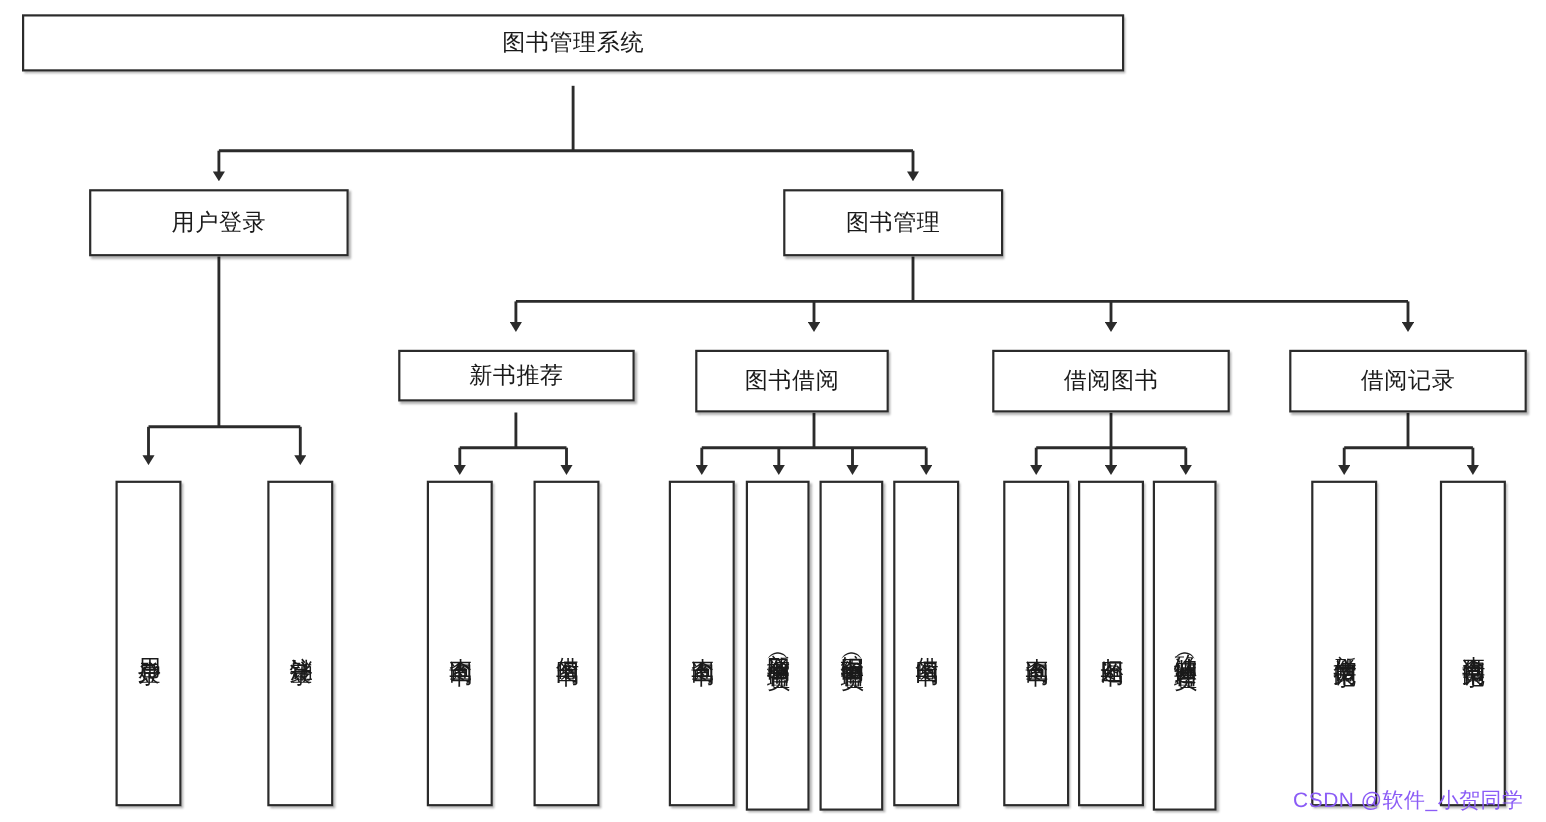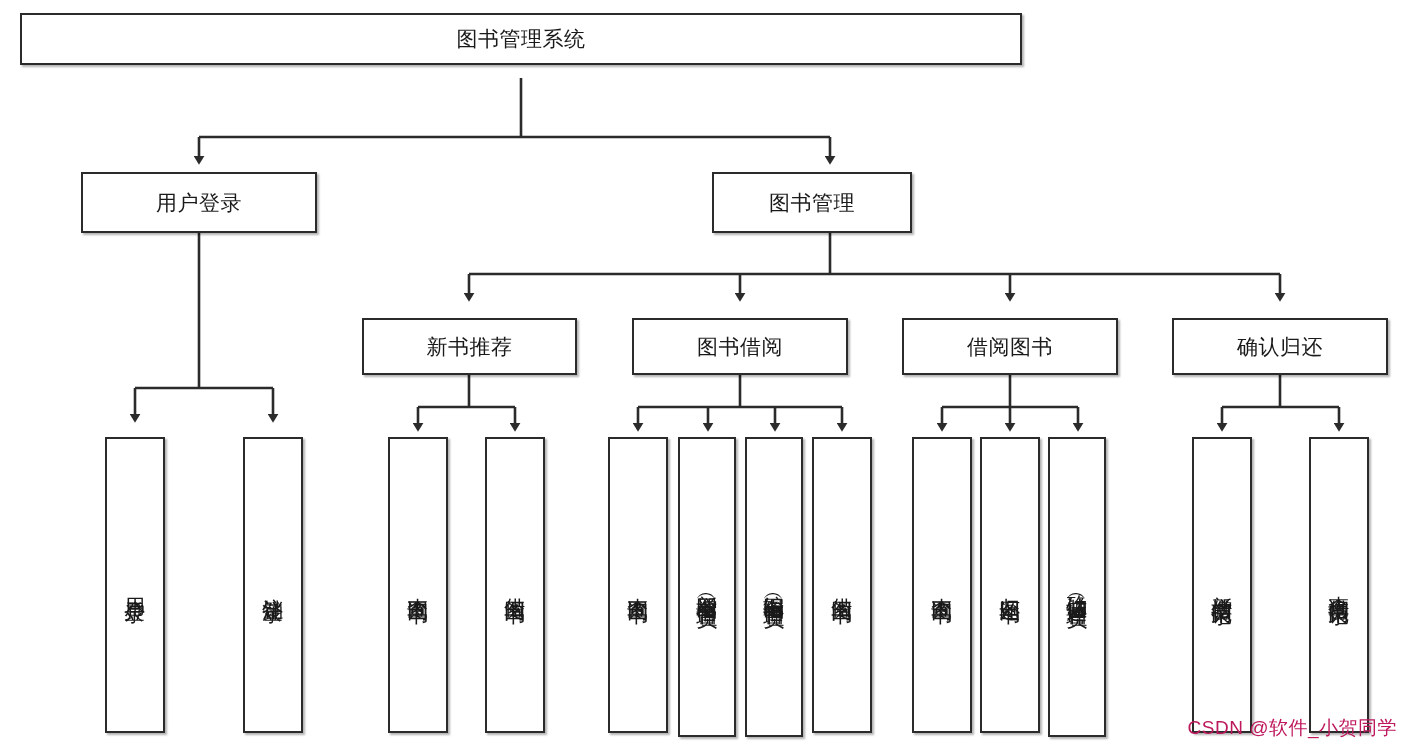--- a/index.html
+++ b/index.html
@@ -52,24 +52,24 @@
   .node .lbl {
     display: block;
   }
   .node.v .lbl {
     writing-mode: vertical-rl;
     text-orientation: upright;
     white-space: normal;
   }
   #watermark {
     position: absolute;
-    right: 8px;
+    right: 20px;
     bottom: 6px;
     font-size: 19px;
-    color: #be185d;
+    color: #8b5cf6;
     letter-spacing: 0.5px;
     white-space: nowrap;
     user-select: none;
     margin-top: 28px;
   }
 </style>
 </head>
 <body>
 
 <div id="canvas">
@@ -128,31 +128,31 @@
     <span class="lbl">图书管理系统</span>
   </div>
 
   <div class="node h" style="left:81px; top:172px; width:236px; height:61px;">
     <span class="lbl">用户登录</span>
   </div>
   <div class="node h" style="left:712px; top:172px; width:200px; height:61px;">
     <span class="lbl">图书管理</span>
   </div>
 
-  <div class="node h" style="left:362px; top:318px; width:215px; height:57px;">
+  <div class="node h" style="left:362px; top:318px; width:215px; height:47px;">
     <span class="lbl">新书推荐</span>
   </div>
-  <div class="node h" style="left:632px; top:318px; width:216px; height:57px;">
+  <div class="node h" style="left:632px; top:318px; width:176px; height:57px;">
     <span class="lbl">图书借阅</span>
   </div>
   <div class="node h" style="left:902px; top:318px; width:216px; height:57px;">
     <span class="lbl">借阅图书</span>
   </div>
   <div class="node h" style="left:1172px; top:318px; width:216px; height:57px;">
-    <span class="lbl">确认归还</span>
+    <span class="lbl">借阅记录</span>
   </div>
 
   <div class="node v" style="left:105px; top:437px; width:60px; height:296px;">
     <span class="lbl">用户登录</span>
   </div>
   <div class="node v" style="left:243px; top:437px; width:60px; height:296px;">
     <span class="lbl">注销登录</span>
   </div>
 
   <div class="node v" style="left:388px; top:437px; width:60px; height:296px;">

